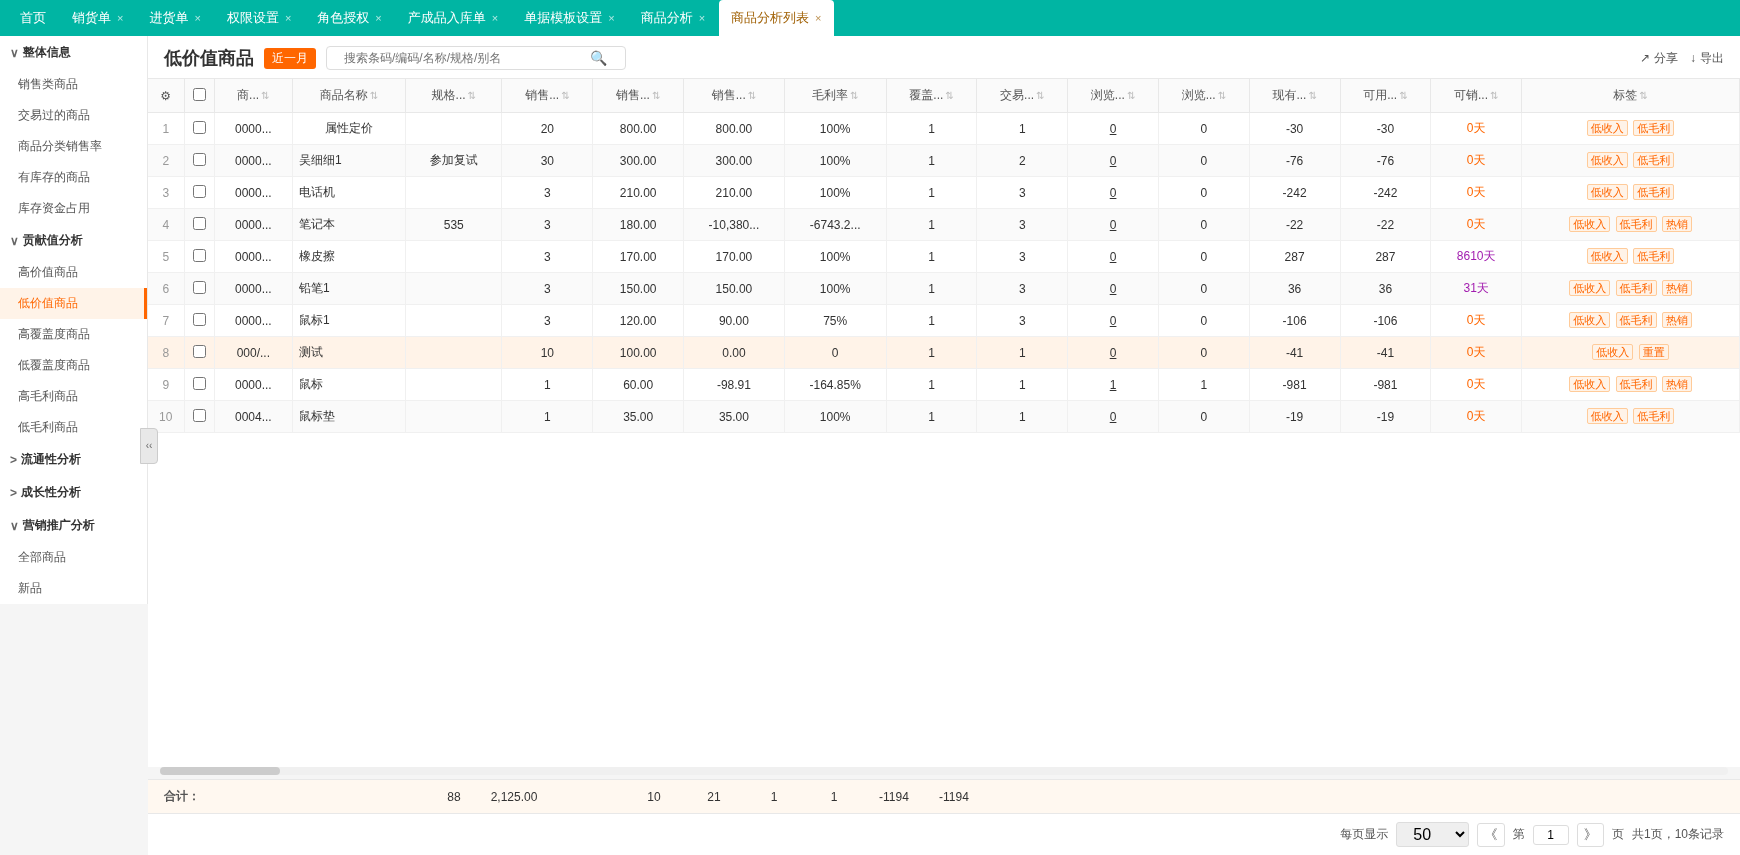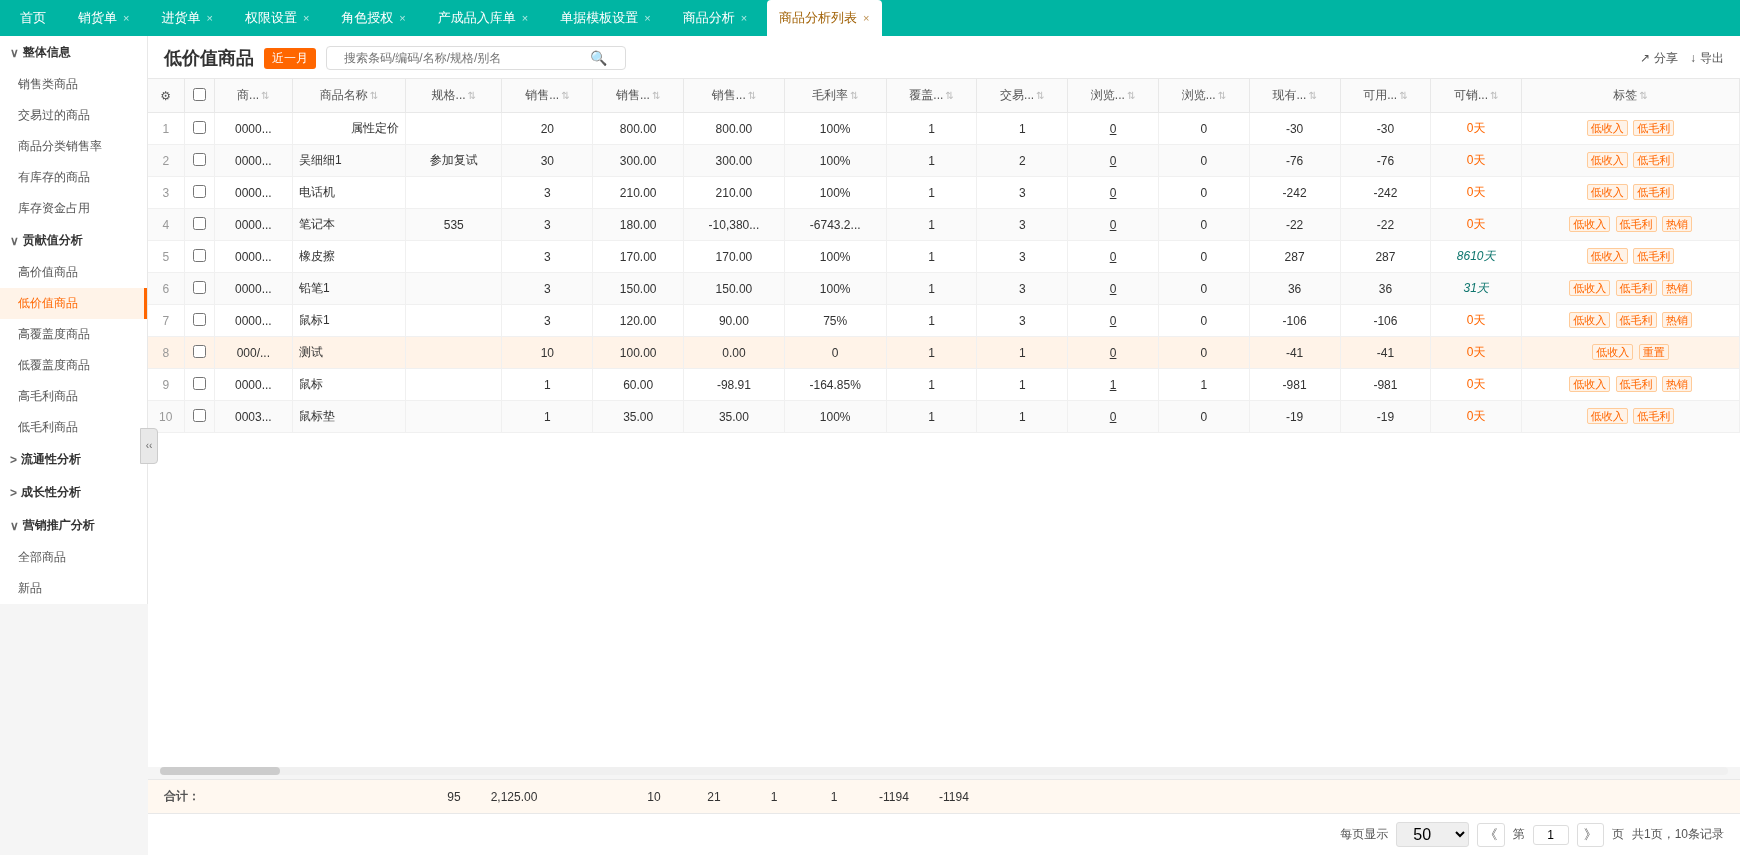--- a/index.html
+++ b/index.html
@@ -5,21 +5,21 @@
     * { box-sizing: border-box; margin: 0; padding: 0; }
     body { font-family: 'Microsoft YaHei', Arial, sans-serif; font-size: 12px; background: #f5f5f5; color: #333; overflow: hidden; }
 
     
     .top-nav {
       display: flex;
       align-items: center;
       background: #00b5a3;
       height: 36px;
       padding: 0 8px;
-      gap: 8px;
+      gap: 2px;
     }
     .top-nav .nav-item {
       color: #fff;
       padding: 0 12px;
       height: 36px;
       display: flex;
       align-items: center;
       cursor: pointer;
       font-size: 13px;
       white-space: nowrap;
@@ -188,21 +188,21 @@
     tbody td {
       padding: 7px 6px;
       text-align: center;
       color: #333;
       border-right: 1px solid #f0f0f0;
       white-space: nowrap;
     }
     .tag-low-income { color: #ff6600; font-size: 11px; background: #fff3e8; border: 1px solid #ffcb99; border-radius: 2px; padding: 1px 3px; margin: 1px; }
     .tag-underline { text-decoration: underline; cursor: pointer; }
     .days-0 { color: #ff6600; }
-    .days-normal { color: #0f766e; font-style: italic; }
+    .days-normal { color: #a21caf; }
 
     
     .table-footer {
       background: #fff8f0;
       border-top: 1px solid #e8e8e8;
       padding: 8px 16px;
       display: flex;
       align-items: center;
     }
     .footer-label { font-weight: bold; color: #555; min-width: 60px; }
@@ -424,21 +424,21 @@
             <th>可用...<span class="sort-icon">⇅</span></th>
             <th>可销...<span class="sort-icon">⇅</span></th>
             <th>标签<span class="sort-icon">⇅</span></th>
           </tr>
         </thead>
         <tbody id="table-body">
         <tr>
               <td style="text-align:center;color:#999;">1</td>
               <td><input type="checkbox" style=""></td>
               <td>0000...</td>
-              <td style="text-align:right;">属性定价</td>
+              <td style="text-align:center;">属性定价</td>
               <td></td>
               <td>20</td>
               <td>800.00</td>
               <td>800.00</td>
               <td>100%</td>
               <td>1</td>
               <td>1</td>
               <td><span class="tag-underline">0</span></td>
               <td>0</td>
               <td>-30</td>
@@ -594,21 +594,21 @@
               <td><span class="tag-underline">1</span></td>
               <td>1</td>
               <td>-981</td>
               <td>-981</td>
               <td><span class="days-0">0天</span></td>
               <td><span class="tag-low-income">低收入</span> <span class="tag-low-income">低毛利</span> <span class="tag-low-income">热销</span> </td>
             </tr>
             <tr>
               <td style="text-align:center;color:#999;">10</td>
               <td><input type="checkbox" style=""></td>
-              <td>0003...</td>
+              <td>0004...</td>
               <td style="text-align:left;">鼠标垫</td>
               <td></td>
               <td>1</td>
               <td>35.00</td>
               <td>35.00</td>
               <td>100%</td>
               <td>1</td>
               <td>1</td>
               <td><span class="tag-underline">0</span></td>
               <td>0</td>
@@ -622,21 +622,21 @@
     </div>
 
     <div class="scrollbar-track">
       <div class="scrollbar-thumb"></div>
     </div>
 
     <div class="table-footer">
       <span class="footer-label">合计：</span>
       <div class="footer-cells">
         <span class="footer-cell" style="min-width:200px;"></span>
-        <span class="footer-cell">95</span>
+        <span class="footer-cell">88</span>
         <span class="footer-cell">2,125.00</span>
         <span class="footer-cell" style="min-width:80px;"></span>
         <span class="footer-cell">10</span>
         <span class="footer-cell">21</span>
         <span class="footer-cell">1</span>
         <span class="footer-cell">1</span>
         <span class="footer-cell">-1194</span>
         <span class="footer-cell">-1194</span>
       </div>
     </div>

